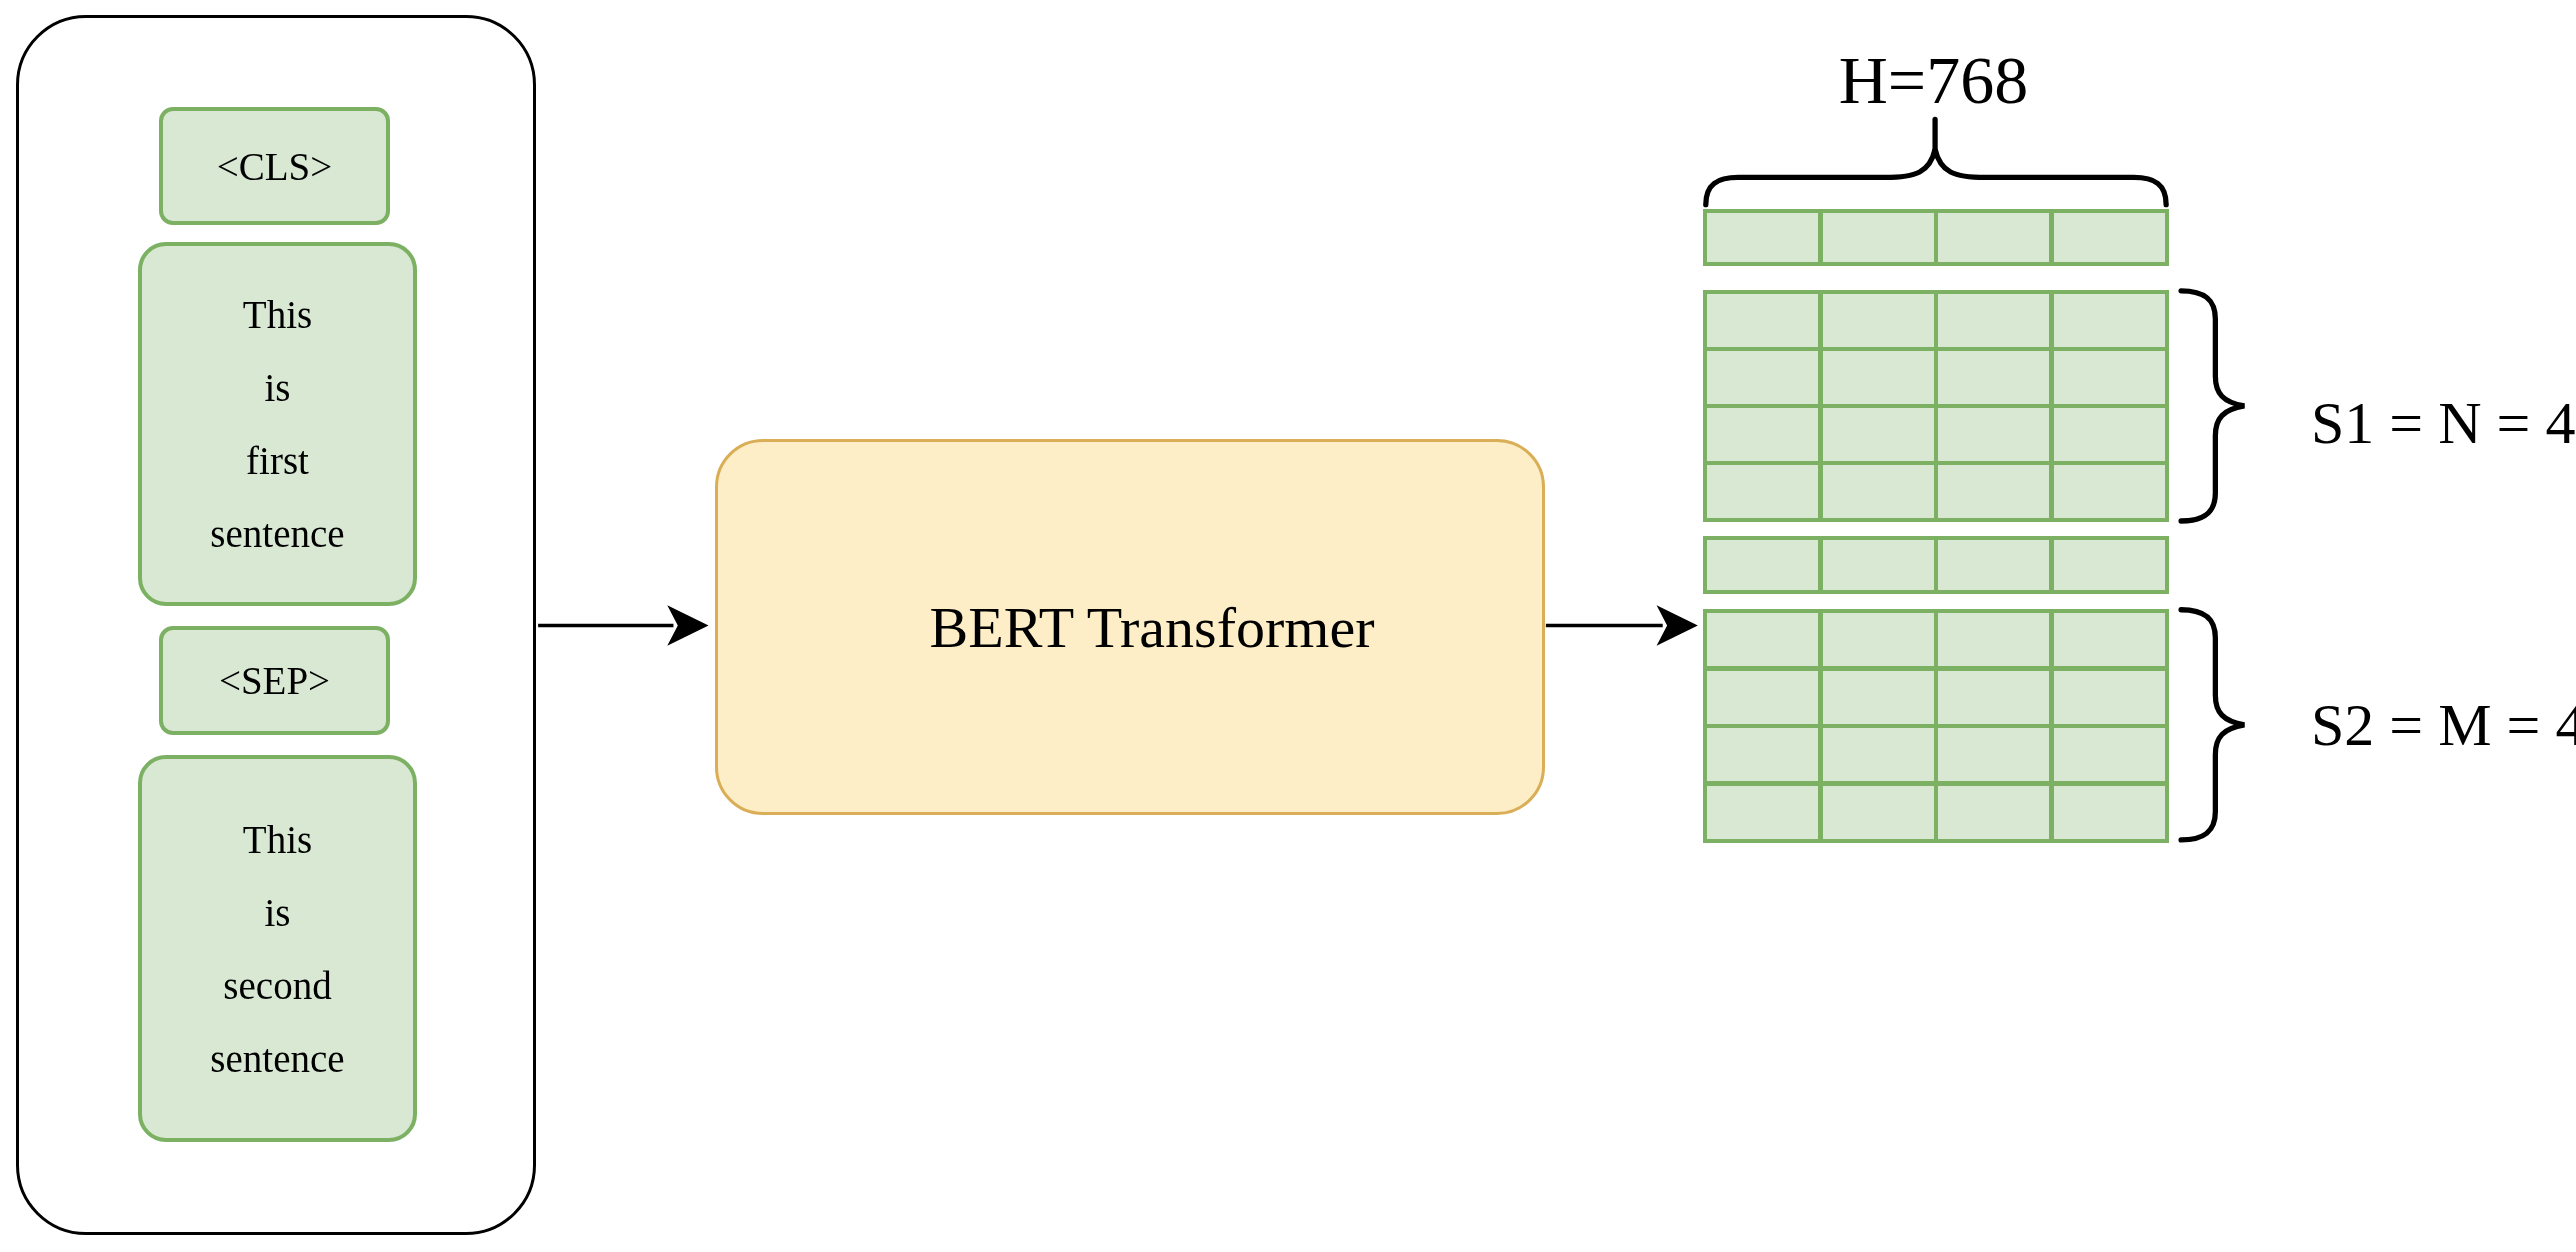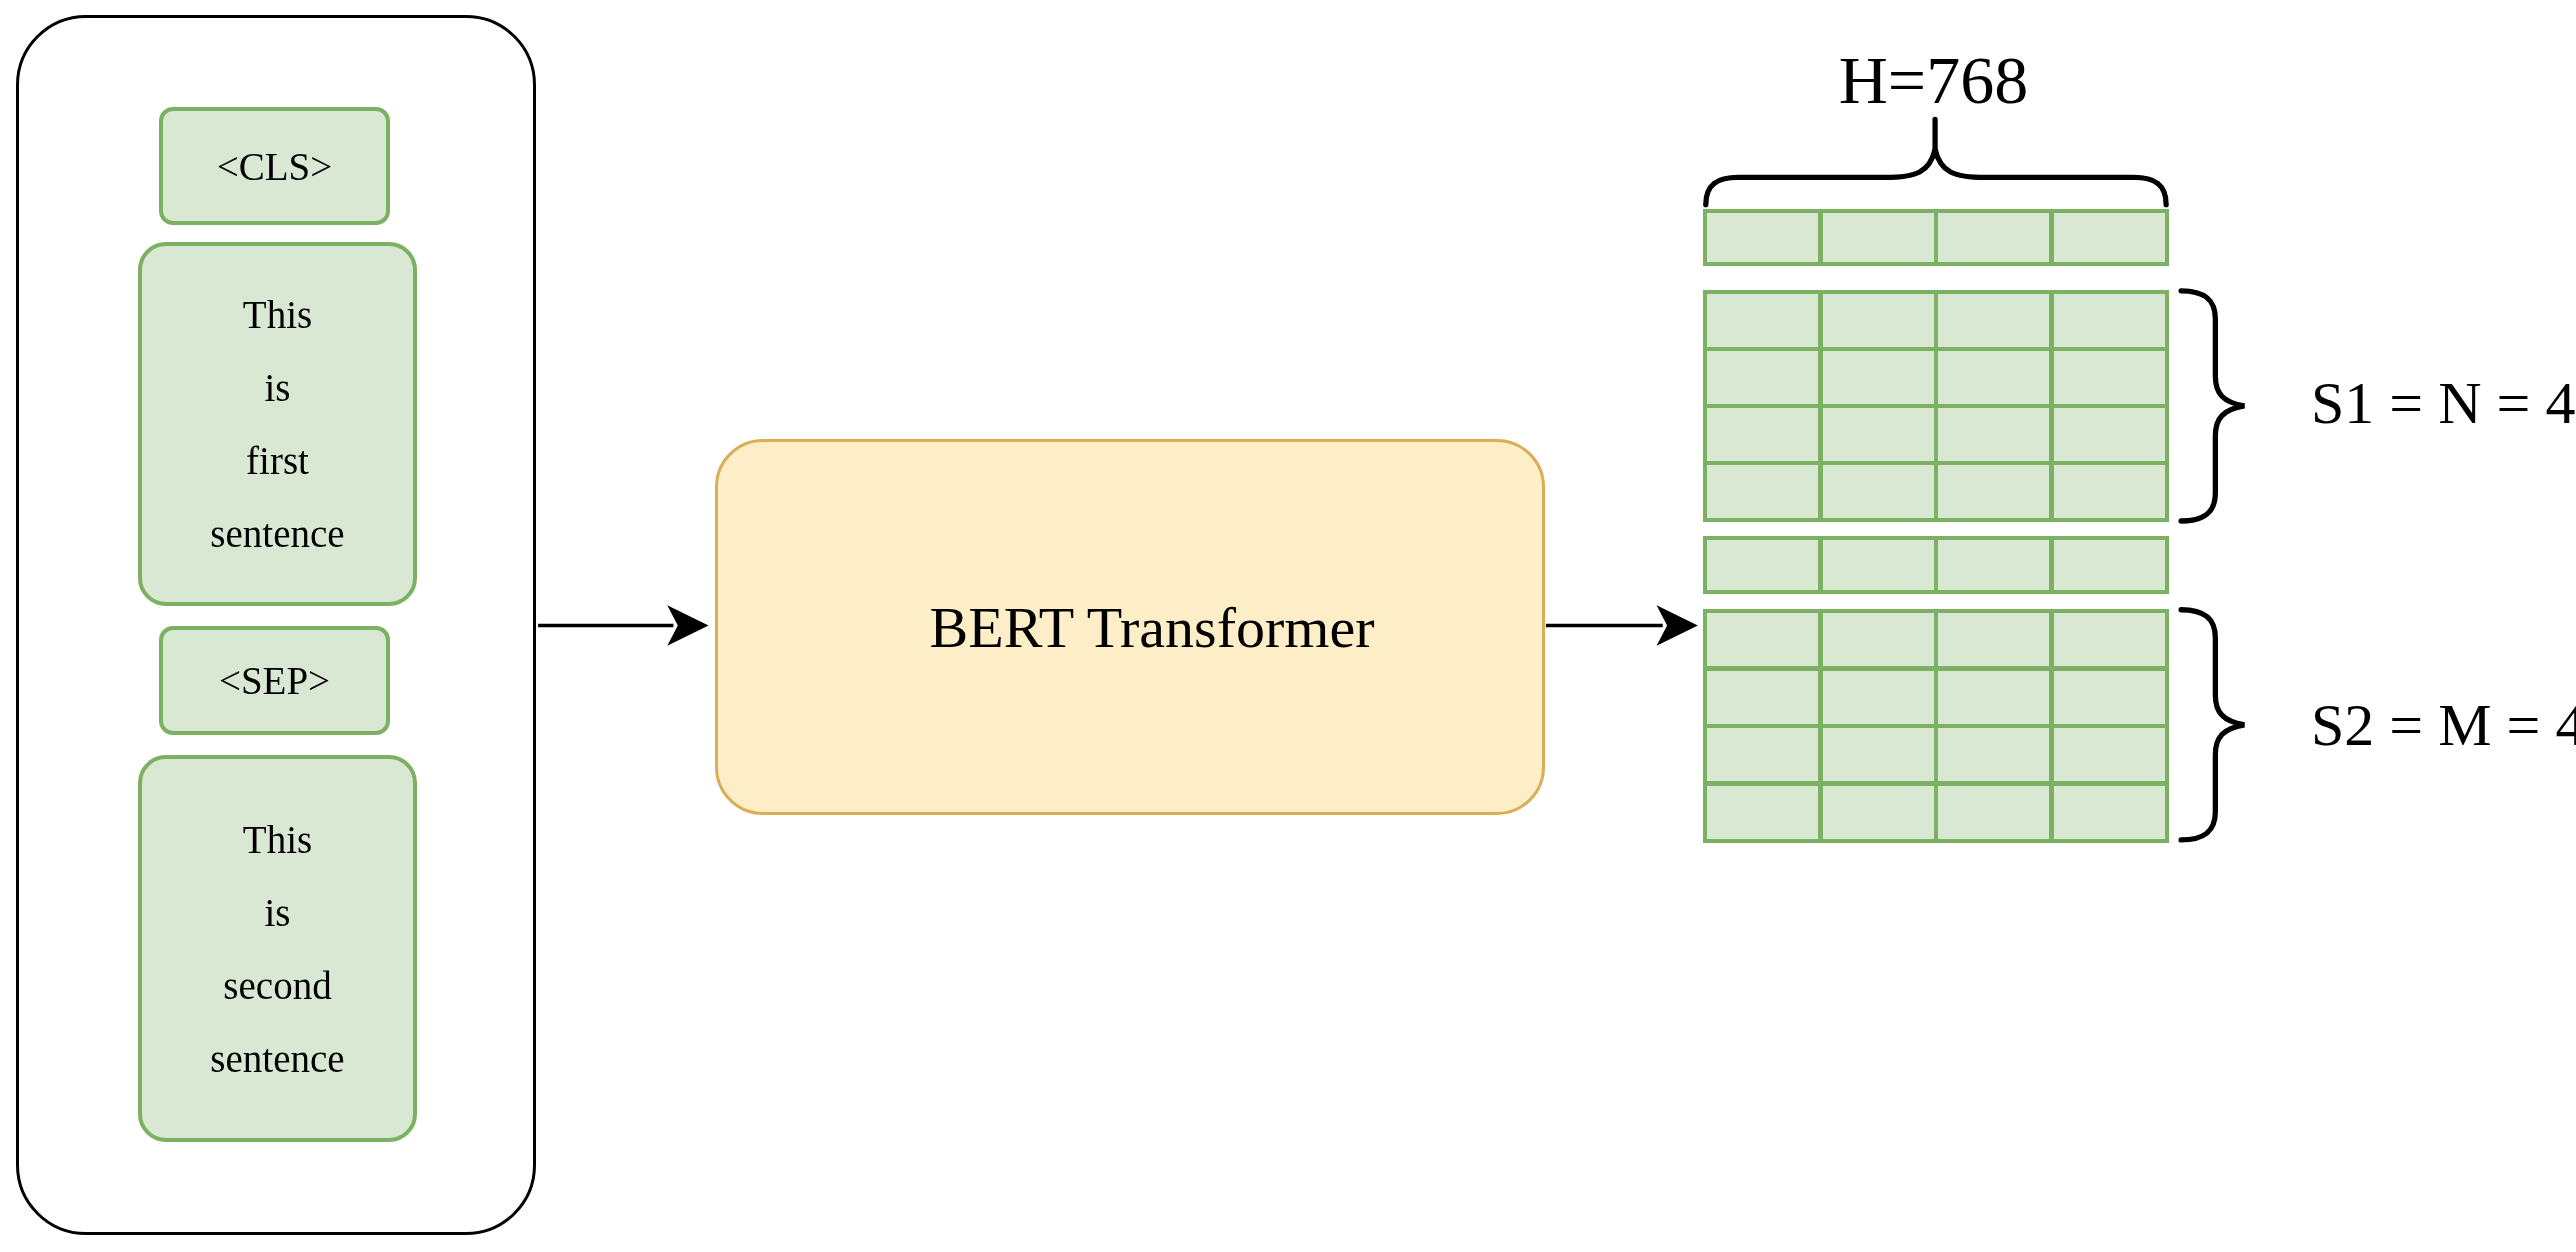--- a/index.html
+++ b/index.html
@@ -55,21 +55,21 @@
 
   
   .h-label{
     position:absolute;left:1784px;top:49px;width:299px;height:63px;
     line-height:63px;text-align:center;font-size:68px;
   }
   .side-label{
     position:absolute;left:2311px;height:63px;line-height:63px;
     font-size:60px;white-space:nowrap;
   }
-  #s1-label{top:372px;}
+  #s1-label{top:392px;}
   #s2-label{top:694px;}
 
   
   .overlay-svg{position:absolute;left:0;top:0;width:2576px;height:1252px;pointer-events:none;}
 </style>
 </head>
 <body>
 
 <div class="input-container">
   <div class="token-box token-small" id="cls-box">

